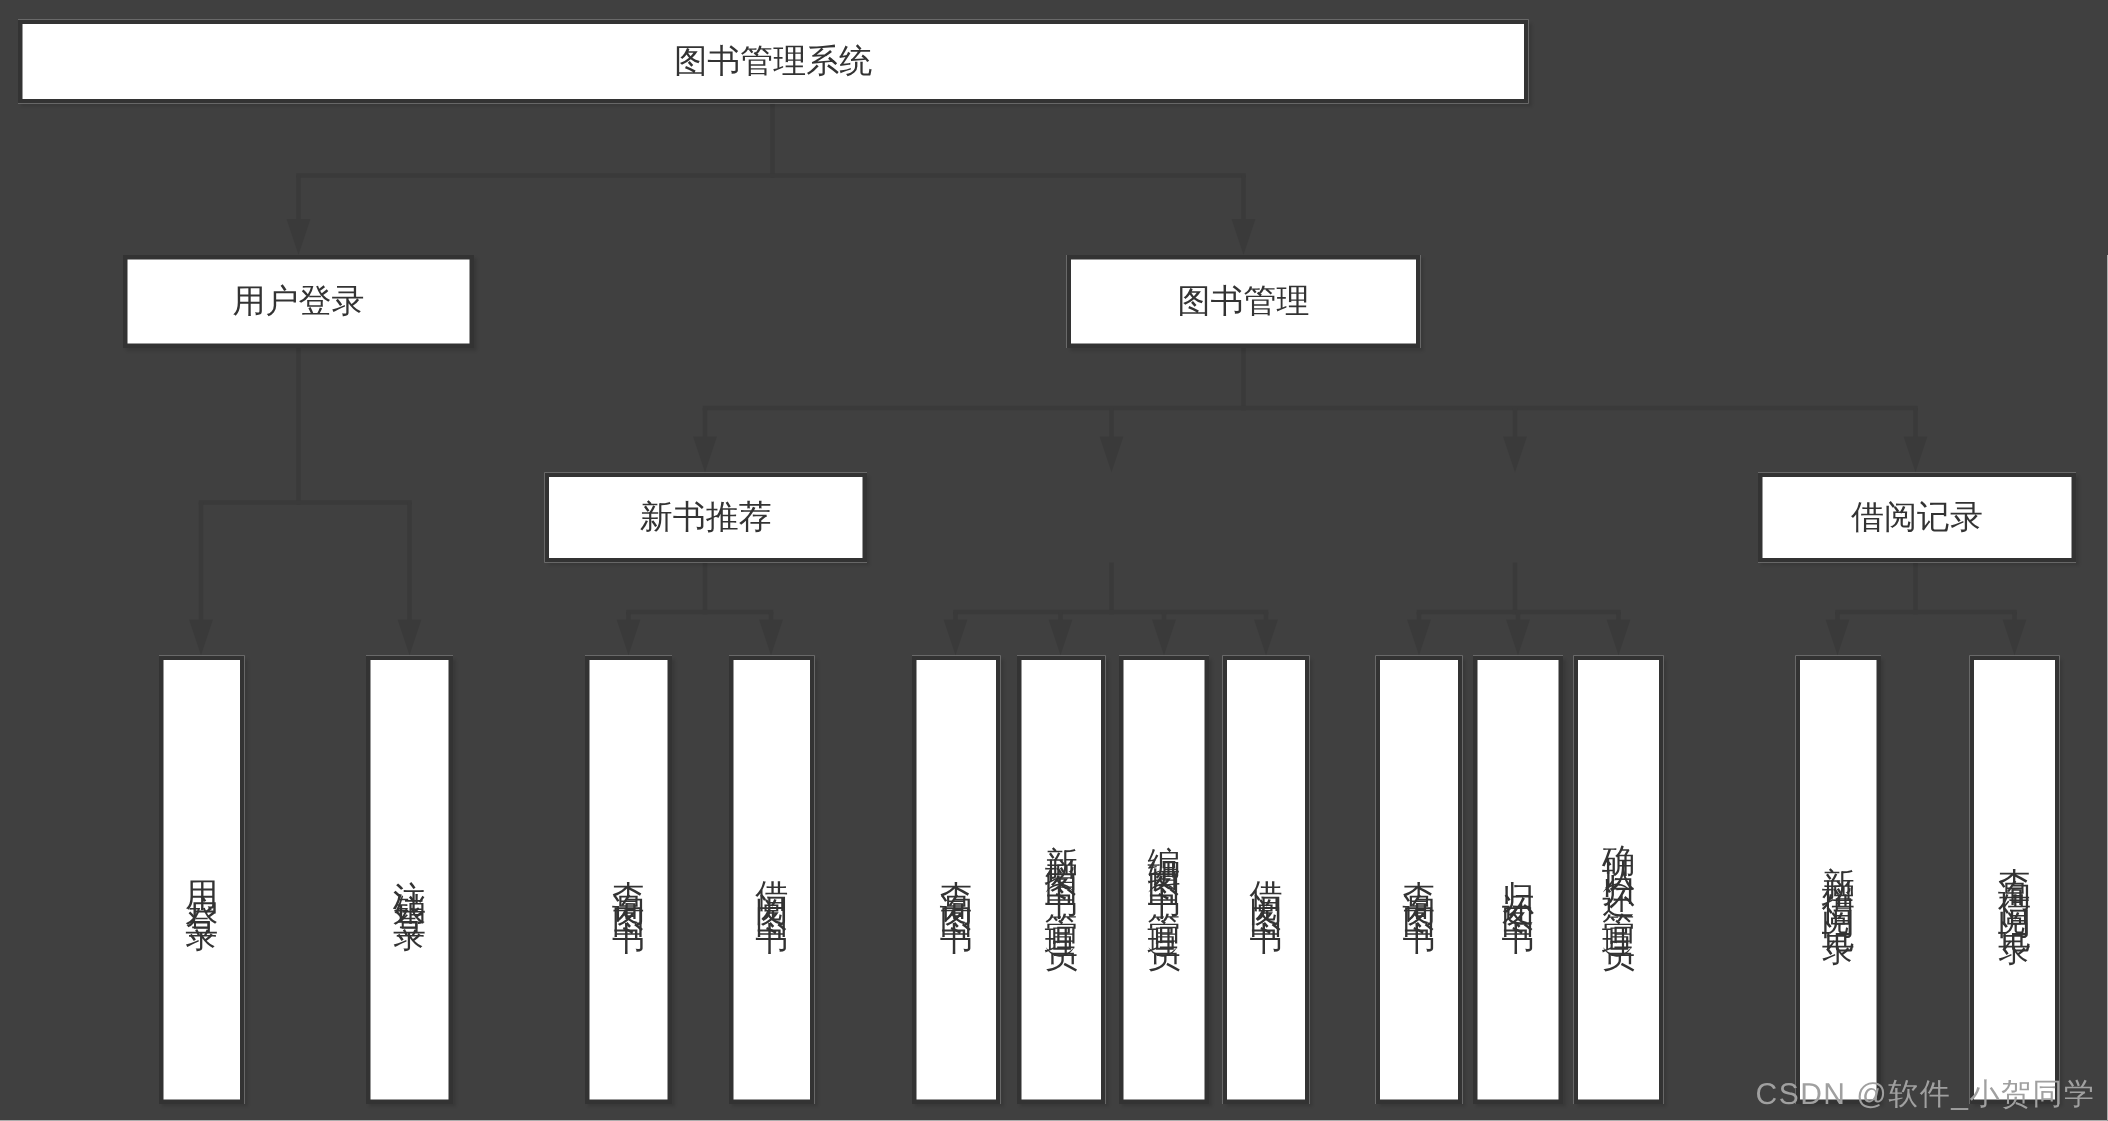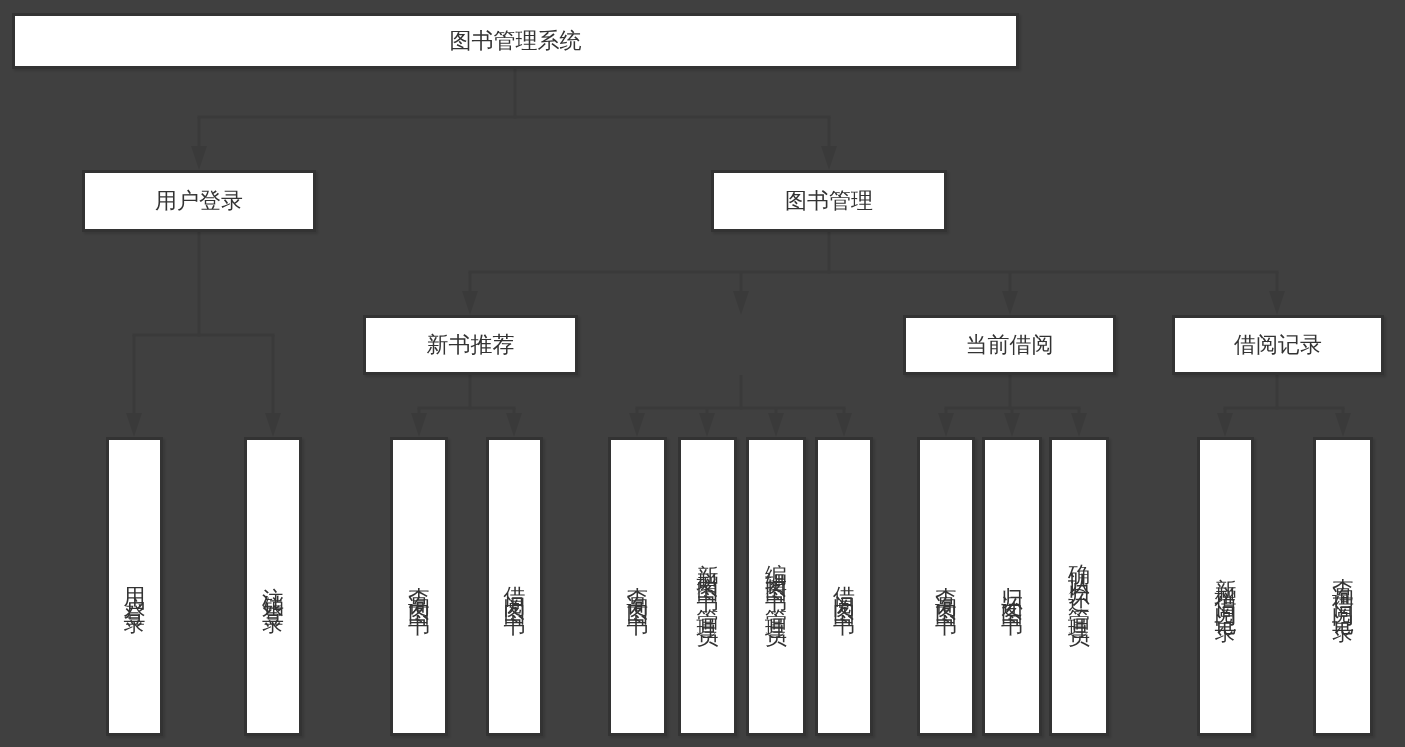--- a/index.html
+++ b/index.html
@@ -139,23 +139,20 @@
   <div class="box" style="left:82px;top:170px;width:234px;height:62px;">
     <span class="lbl">用户登录</span>
   </div>
   <div class="box" style="left:711px;top:170px;width:236px;height:62px;">
     <span class="lbl">图书管理</span>
   </div>
 
   <div class="box" style="left:363px;top:315px;width:215px;height:60px;">
     <span class="lbl">新书推荐</span>
   </div>
-  <div class="box" style="left:903px;top:315px;width:213px;height:60px;">
-    <span class="lbl">当前借阅</span>
-  </div>
   <div class="box" style="left:1172px;top:315px;width:212px;height:60px;">
     <span class="lbl">借阅记录</span>
   </div>
 
   <div class="box leaf" style="left:106px;top:437px;width:57px;height:299px;">
     <span class="lbl">用户登录</span>
   </div>
   <div class="box leaf" style="left:244px;top:437px;width:58px;height:299px;">
     <span class="lbl">注销登录</span>
   </div>
@@ -190,14 +187,15 @@
     <span class="lbl">确认归还（管理员）</span>
   </div>
 
   <div class="box leaf" style="left:1197px;top:437px;width:57px;height:299px;">
     <span class="lbl">新增借阅记录</span>
   </div>
   <div class="box leaf" style="left:1313px;top:437px;width:60px;height:299px;">
     <span class="lbl">查询借阅记录</span>
   </div>
 
+  <div class="watermark">CSDN @软件_小贺同学</div>
 
 </div>
 
 </body></html>

